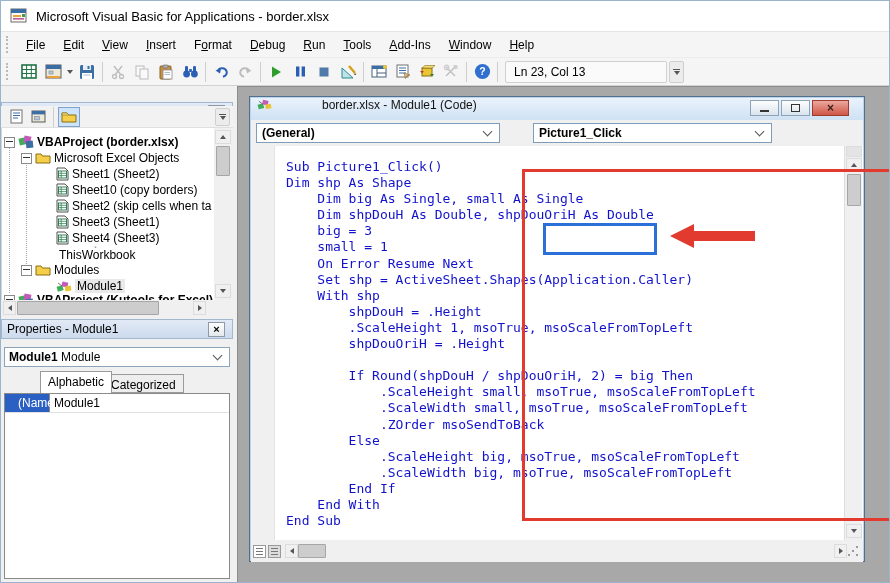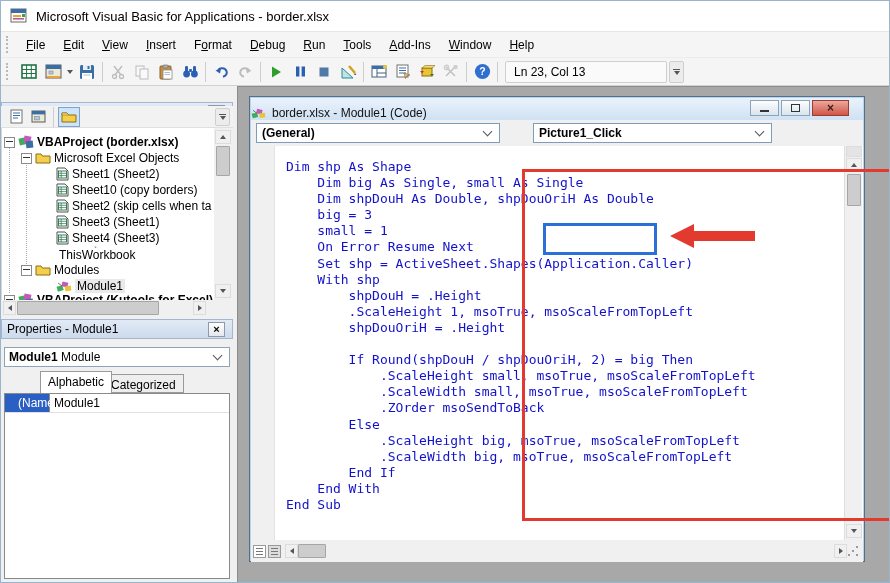--- a/index.html
+++ b/index.html
@@ -71,21 +71,21 @@
   .tab.inactive{background:#eeeeee;border:1px solid #9a9a9a;height:19px;}
   .prop-grid{position:absolute;left:3px;top:74px;width:226px;height:186px;background:#fff;border:1px solid #8a8a8a;box-sizing:border-box;}
   .prow{height:18px;display:flex;border-bottom:1px solid #e2e2e2;}
   .pname{width:45px;background:#2a5fc4;color:#fff;display:flex;align-items:center;padding-left:13px;box-sizing:border-box;
          border-right:1px solid #8a8a8a;}
   .pval{display:flex;align-items:center;padding-left:4px;}
   
   .codewin{position:absolute;left:248px;top:10px;width:616px;height:466px;background:#b9d4ec;
            border:1px solid #52708c;box-sizing:border-box;}
   .cw-title{position:absolute;left:1px;top:1px;width:612px;height:22px;
-            background:linear-gradient(#eaf3fc,#cfe1f3);display:flex;align-items:flex-end;box-sizing:border-box;}
+            background:linear-gradient(#eaf3fc,#cfe1f3);display:flex;align-items:flex-start;padding-left:6px;box-sizing:border-box;gap:44px;}
   .cw-title .ttl{margin-left:6px;font-size:12px;color:#111;}
   .wbtn{position:absolute;top:3px;width:29px;height:16px;border:1px solid #8da4b8;box-sizing:border-box;
         background:linear-gradient(#fdfdfd,#d9e4ee);display:flex;align-items:center;justify-content:center;}
   .wbtn.close{width:37px;background:linear-gradient(#eba89e,#d05646);border-color:#9e3a30;color:#3c1f1a;font-weight:bold;}
   .wbtn .bar{width:9px;height:2px;background:#333;margin-top:6px;}
   .wbtn .sq{width:7px;height:6px;border:1.5px solid #333;}
   .cw-combos{position:absolute;left:1px;top:23px;width:612px;height:26px;background:#f0f0f0;}
   .combo{position:absolute;top:3px;height:20px;background:#fff;border:1px solid #7f9db9;box-sizing:border-box;
          display:flex;align-items:center;padding-left:5px;font-weight:600;}
   .codearea{position:absolute;left:1px;top:49px;width:612px;height:394px;background:#fff;overflow:hidden;}
@@ -517,20 +517,21 @@
         </div>
         <div class="combo" style="left:262px;width:239px;margin-left:20px;">
           <span>Picture1_Click</span>
           <span class="chev"></span>
         </div>
       </div>
 
       <div class="codearea">
         <div class="marginbar"></div>
         <div class="codepre">
+          <div class="code-line">Sub Picture1_Click()</div>
           <div class="code-line">Dim shp As Shape</div>
           <div class="code-line">    Dim big As Single, small As Single</div>
           <div class="code-line">    Dim shpDouH As Double, shpDouOriH As Double</div>
           <div class="code-line">    big = 3</div>
           <div class="code-line">    small = 1</div>
           <div class="code-line">    On Error Resume Next</div>
           <div class="code-line">    Set shp = ActiveSheet.Shapes(Application.Caller)</div>
           <div class="code-line">    With shp</div>
           <div class="code-line">        shpDouH = .Height</div>
           <div class="code-line">        .ScaleHeight 1, msoTrue, msoScaleFromTopLeft</div>

